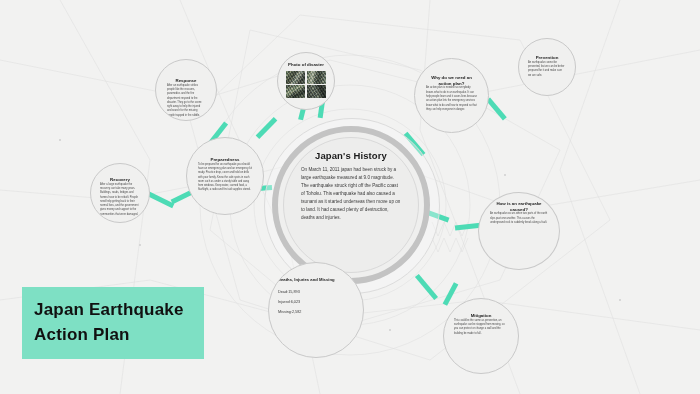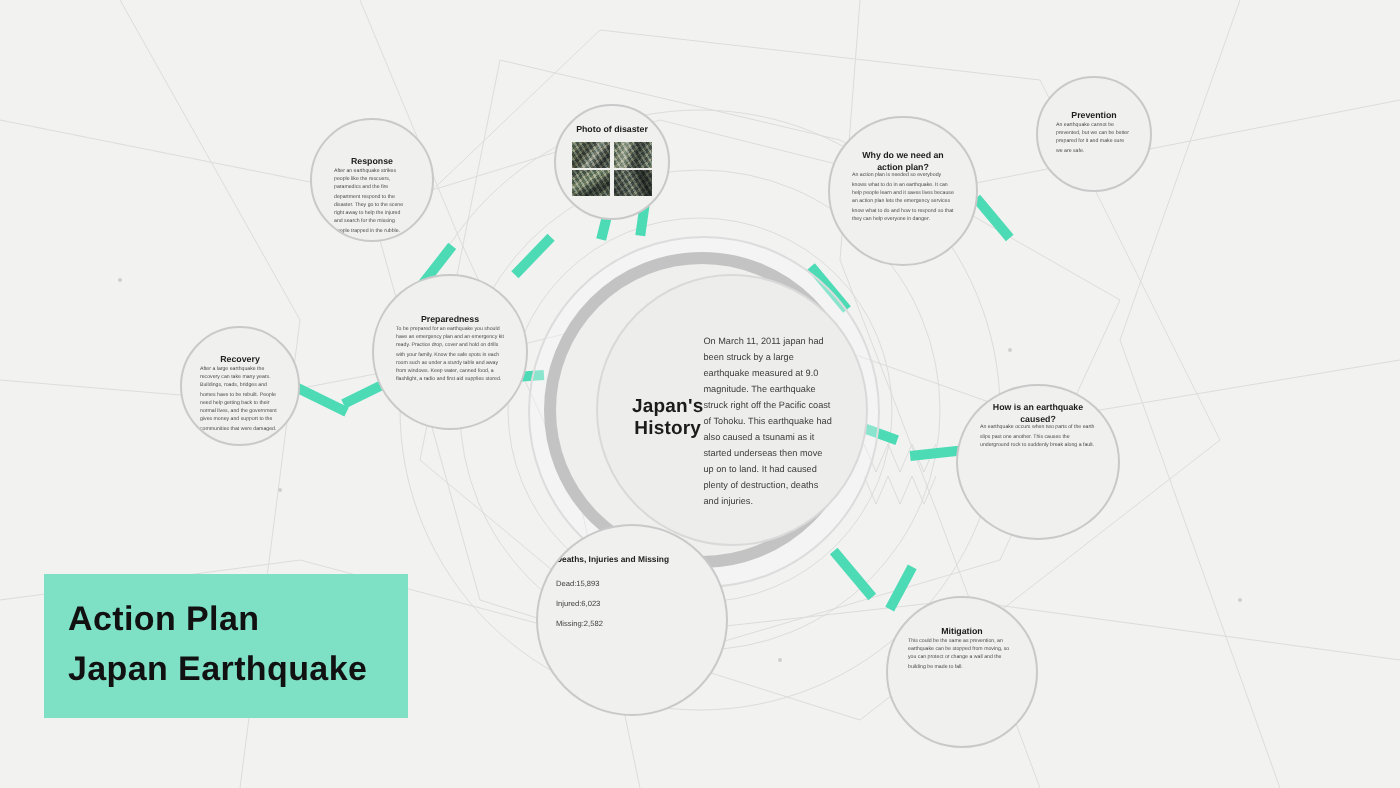--- a/index.html
+++ b/index.html
@@ -53,27 +53,28 @@
     position: absolute;
     left: 272px; top: 126px;
     width: 158px; height: 158px;
     border-radius: 50%;
     border: 6px solid #c3c3c3;
     box-sizing: border-box;
     background: #efefee;
   }
   .center-inner {
     position: absolute;
-    left: 298px; top: 137px;
+    left: 283px; top: 137px;
     width: 136px; height: 136px;
     border-radius: 50%;
     background: #ededec;
     border: 1px solid #d9d9d9;
     box-sizing: border-box;
     display: flex;
+    flex-direction: column;
     align-items: center;
     padding: 12px 17px 0 17px;
   }
   .center-title {
     font-size: 9.5px;
     font-weight: bold;
     color: #1b1b1b;
     margin-bottom: 5px;
     text-align: center;
     letter-spacing: .1px;
@@ -261,17 +262,17 @@
   </div>
 
   <div class="bubble" id="b-stats">
     <div class="b-title">Deaths, Injuries and Missing</div>
     <div class="stat-line">Dead:15,893</div>
     <div class="stat-line">Injured:6,023</div>
     <div class="stat-line">Missing:2,582</div>
   </div>
 
   <div class="title-plaque">
+    <div class="line">Japan Earthquake</div>
     <div class="line">Action Plan</div>
-    <div class="line">Japan Earthquake</div>
   </div>
 
 </div>
 
 </body></html>

